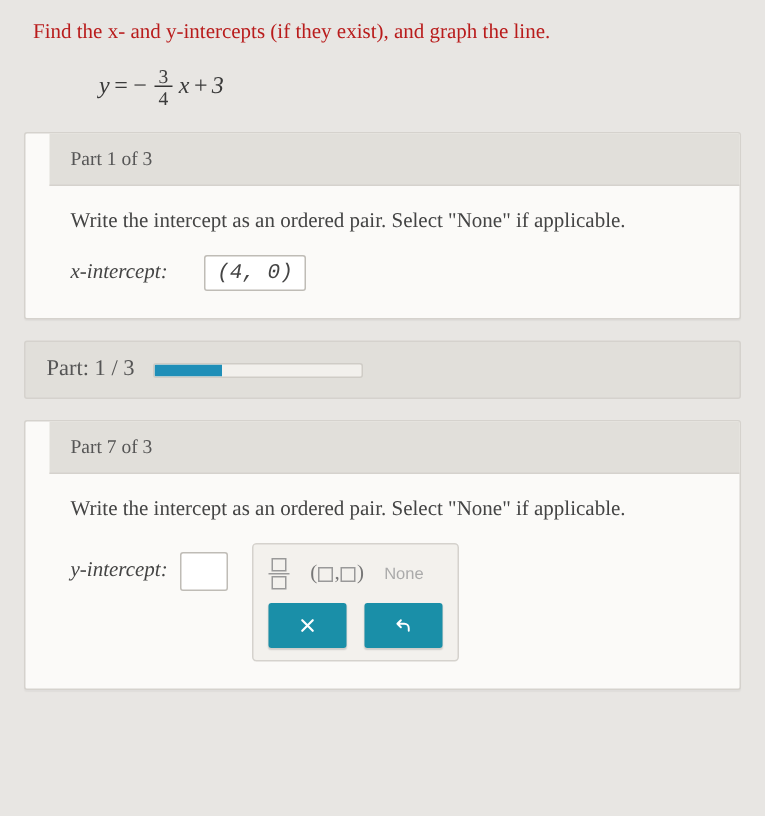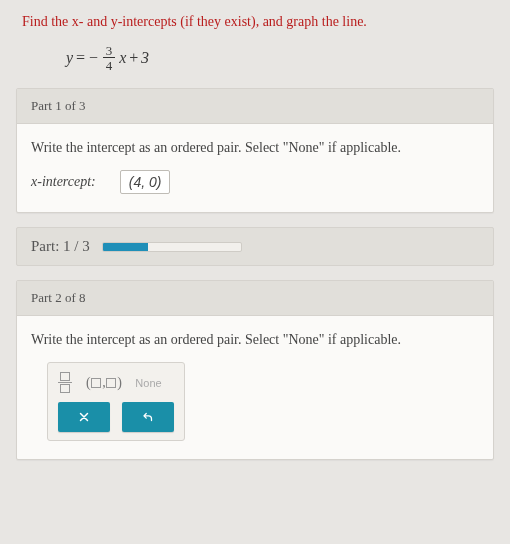--- a/index.html
+++ b/index.html
@@ -38,41 +38,42 @@
       margin: 0 2px;
     }
     .frac .num { border-bottom: 1px solid #333; padding: 0 3px; }
     .frac .den { padding: 1px 3px 0; }
     .card {
       background: #fbfaf8;
       border: 1px solid #d5d2cd;
       border-radius: 2px;
       margin-bottom: 14px;
       box-shadow: 0 1px 1px rgba(0,0,0,0.04);
+      padding-left: 16px;
     }
     .part-header {
       background: #e1dfda;
       border-bottom: 1px solid #d5d2cd;
       padding: 9px 14px;
       font-size: 13px;
       color: #555;
     }
     .card-body {
       padding: 16px 14px 18px;
       font-size: 14px;
       color: #444;
     }
     .instr { margin-bottom: 14px; }
     .answer-line { display: flex; align-items: center; gap: 24px; font-style: italic; }
     .answer-line .lbl { font-style: normal; font-style: italic; }
     .answer-box {
       border: 1px solid #bfbcb6;
       padding: 3px 8px;
       background: #fff;
-      font-family: Liberation Sans, sans-serif;
+      font-family: Liberation Mono, monospace;
       font-size: 14px;
       border-radius: 2px;
     }
     .progress-card {
       background: #e1dfda;
       border: 1px solid #d5d2cd;
       border-radius: 2px;
       margin-bottom: 14px;
       padding: 10px 14px;
       display: flex;
@@ -177,24 +178,28 @@
 </div>
 
 <div class="progress-card">
   <span>Part: 1 / 3</span>
   <div class="progress-track">
     <div class="progress-fill"></div>
   </div>
 </div>
 
 <div class="card">
-  <div class="part-header">Part 2 of 8</div>
+  <div class="part-header">Part 7 of 3</div>
   <div class="card-body">
     <div class="instr">Write the intercept as an ordered pair. Select "None" if applicable.</div>
     <div class="yint-row">
+      <div class="yint-left">
+        <span class="lbl" style="font-style:italic;">y-intercept:</span>
+        <span class="input-slot"></span>
+      </div>
       <div class="toolbox">
         <div class="tool-row">
           <div class="tool-item">
             <span class="mini-frac">
               <span class="sq"></span>
                 <span class="bar"></span>
                 <span class="sq"></span>
             </span>
           </div>
           <div class="tool-item pair-tool">

